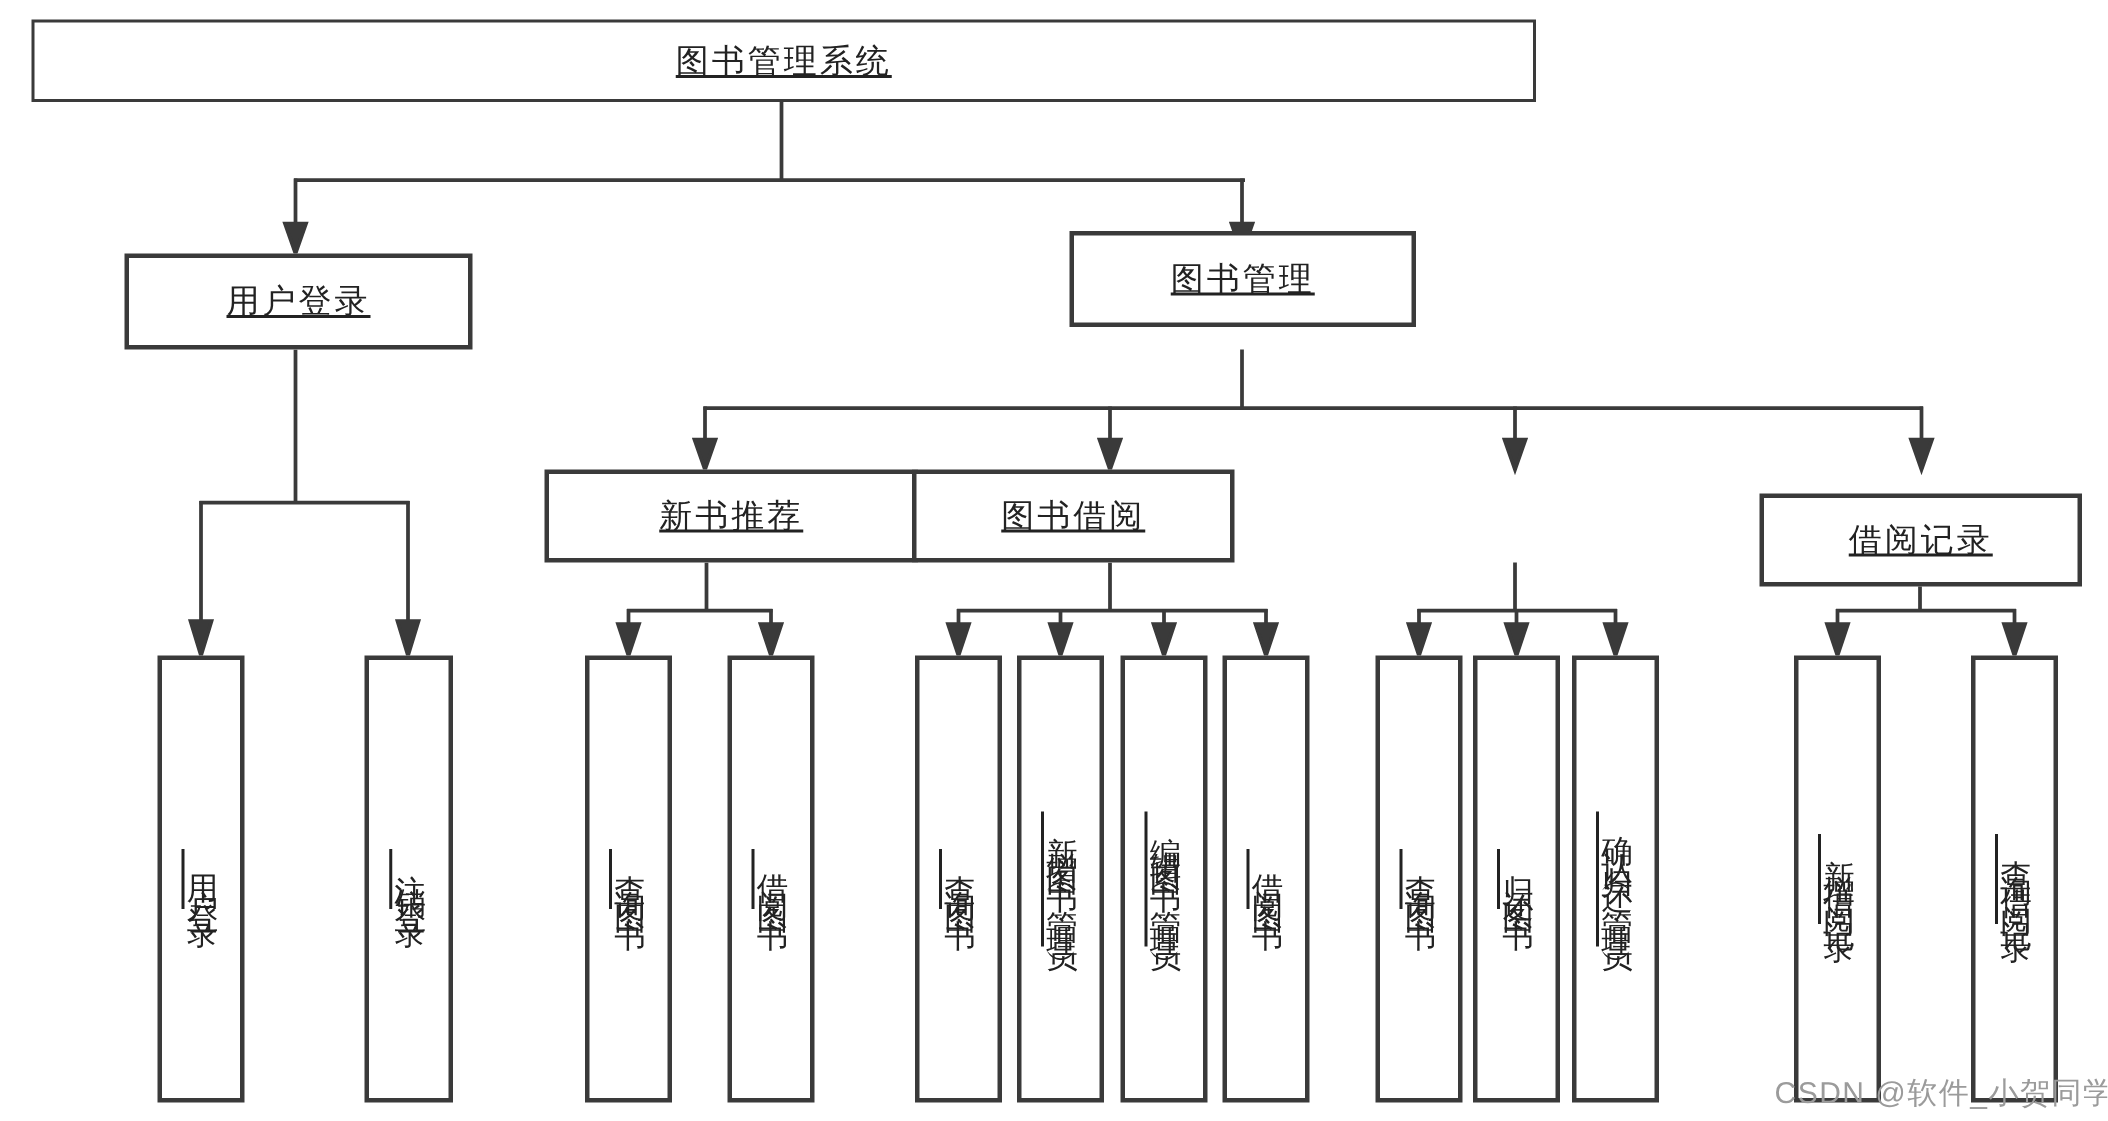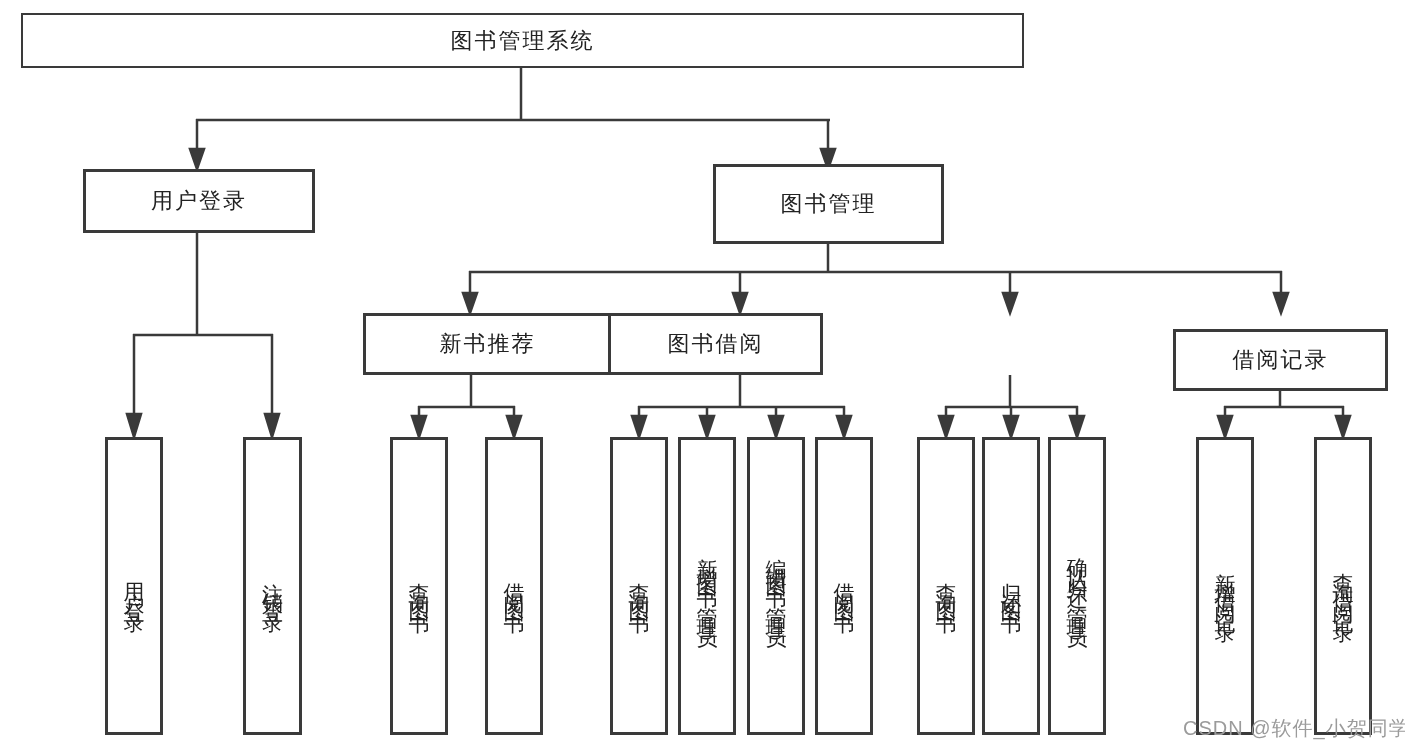--- a/index.html
+++ b/index.html
@@ -20,20 +20,21 @@
   .node {
     position: absolute;
     background: #ffffff;
     border: 3px solid #3a3a3a;
     box-sizing: border-box;
     display: flex;
     align-items: center;
     justify-content: center;
     color: #222222;
     z-index: 2;
+    text-decoration: underline;
   }
   .hbox {
     font-size: 22px;
     letter-spacing: 2px;
   }
   .root { border-width: 2px; }
   .vbox span {
     writing-mode: vertical-rl;
     text-orientation: mixed;
     font-size: 21px;
@@ -120,21 +121,21 @@
     </g>
   </svg>
 
   <div class="node hbox root" style="left:21px; top:13px; width:1003px; height:55px;">
     <span>图书管理系统</span>
   </div>
 
   <div class="node hbox" style="left:83px; top:169px; width:232px; height:64px;">
     <span>用户登录</span>
   </div>
-  <div class="node hbox" style="left:713px; top:164px; width:231px; height:80px;">
+  <div class="node hbox" style="left:713px; top:154px; width:231px; height:64px;">
     <span>图书管理</span>
   </div>
 
   <div class="node hbox" style="left:363px; top:313px; width:249px; height:62px;">
     <span>新书推荐</span>
   </div>
   <div class="node hbox" style="left:608px; top:313px; width:215px; height:62px;">
     <span>图书借阅</span>
   </div>
   <div class="node hbox" style="left:1173px; top:313px; width:215px; height:62px;margin-top:16px;">

